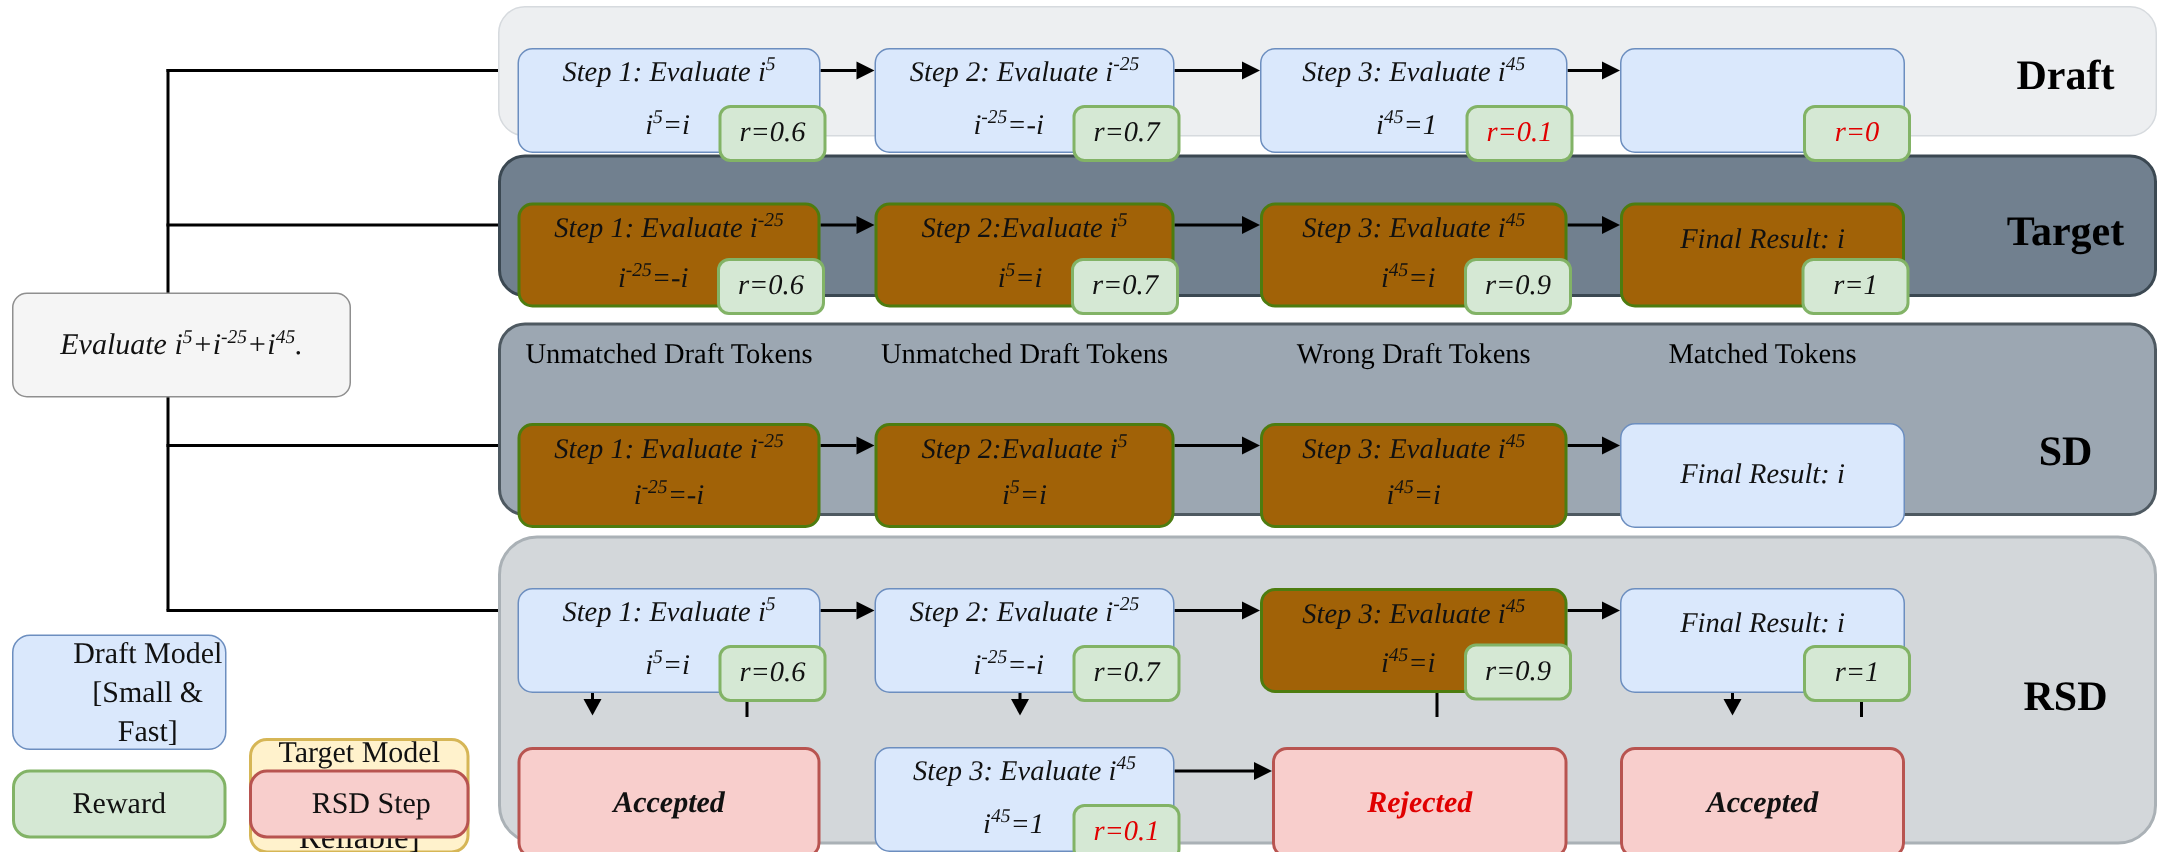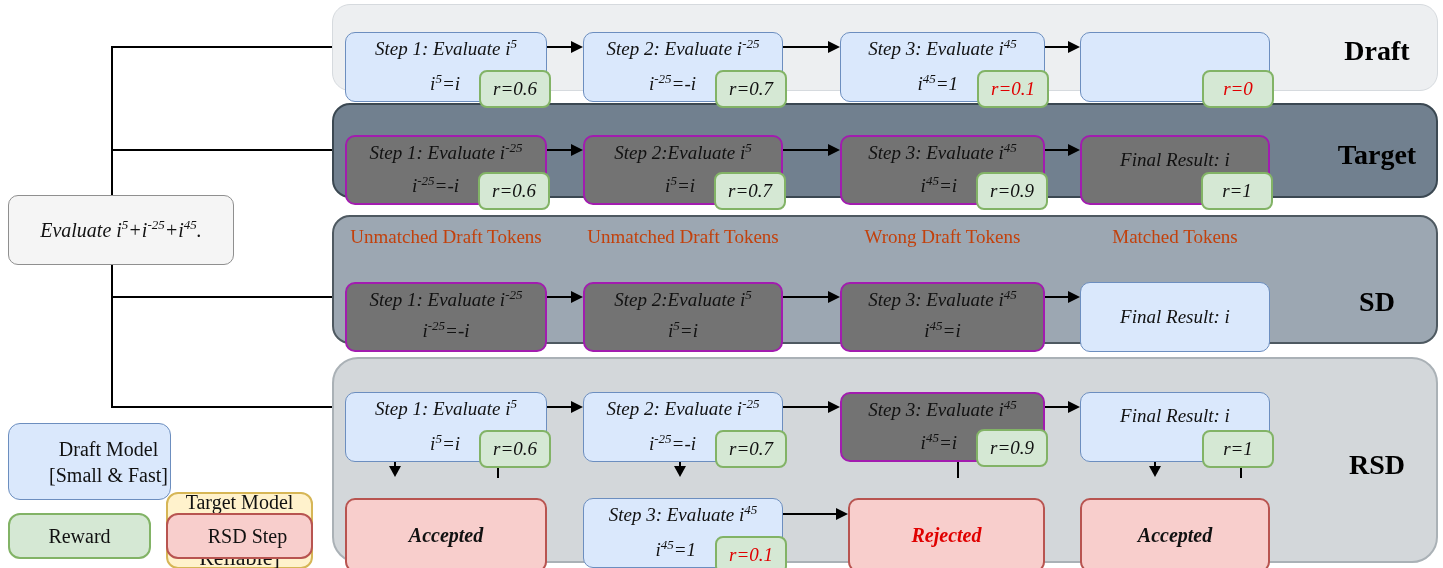--- a/index.html
+++ b/index.html
@@ -11,47 +11,47 @@
   .band-draft{left:332px;top:4px;width:1106px;height:87px;background:#edeff1;border:1.5px solid #d6dade;}
   .band-target{left:332px;top:103px;width:1106px;height:95px;background:#71808f;border:2px solid #3b4852;}
   .band-sd{left:332px;top:215px;width:1106px;height:129px;background:#9ca7b2;border:2px solid #4e5961;}
   .band-rsd{left:332px;top:357px;width:1106px;height:206px;background:#d3d7da;border:2px solid #aab1b6;border-radius:26px;}
 
   .row-label{position:absolute;left:1317px;width:120px;text-align:center;font-weight:bold;font-size:28px;color:#000;}
 
   
   .step-box{position:absolute;box-sizing:border-box;border-radius:10px;margin-top:20px;}
   .blue{background:#dae8fc;border:1.5px solid #6c8ebf;}
-  .yellow{background:#737373;border:2px solid #a21caf;}
+  .yellow{background:#a16207;border:2px solid #4d7c0f;}
   .red{background:#f8cecc;border:2px solid #b85450;}
   .title-line{position:absolute;top:5px;left:0;right:0;text-align:center;font-style:italic;font-size:19px;white-space:nowrap;}
   .eq-line{position:absolute;bottom:6px;right:86px;font-style:italic;font-size:19px;white-space:nowrap;}
   .eq-center{right:0;left:0;bottom:8px;text-align:center;}
   .final-line{position:absolute;top:12px;left:0;right:0;text-align:center;font-style:italic;font-size:19px;}
   .center-line{position:absolute;top:0;left:0;right:0;bottom:0;display:flex;align-items:center;justify-content:center;font-style:italic;font-size:19px;}
   .decision{font-weight:bold;font-size:20px;}
   .reward{position:absolute;right:-5px;bottom:-7px;width:72px;height:38px;box-sizing:border-box;background:#d5e8d4;border:2px solid #82b366;border-radius:8px;display:flex;align-items:center;justify-content:center;font-style:italic;font-size:19px;}
   .red-text{color:#e00000;}
   sup{font-size:13px;line-height:0;}
 
   
-  .sd-header{position:absolute;height:24px;text-align:center;font-size:19px;color:#c2410c;white-space:nowrap;}
+  .sd-header{position:absolute;height:24px;text-align:center;font-size:19px;color:#000000;white-space:nowrap;}
 
   
   .line-v{position:absolute;width:2px;background:#000;}
   .arrow-h{position:absolute;height:2px;background:#000;}
   .arrow-h::after{content:"";position:absolute;right:-12px;top:-5px;border-left:12px solid #000;border-top:6px solid transparent;border-bottom:6px solid transparent;}
   .arrow-v{position:absolute;width:2px;background:#000;}
   .arrow-v.down::after{content:"";position:absolute;bottom:-11px;left:-5px;border-top:11px solid #000;border-left:6px solid transparent;border-right:6px solid transparent;}
   .arrow-v.up::before{content:"";position:absolute;top:-11px;left:-5px;border-bottom:11px solid #000;border-left:6px solid transparent;border-right:6px solid transparent;}
 
   
   .prompt-box{position:absolute;left:8px;top:195px;width:226px;height:70px;box-sizing:border-box;background:#f5f5f5;border:1.5px solid #8f8f8f;border-radius:10px;display:flex;align-items:center;justify-content:center;font-style:italic;font-size:20px;white-space:nowrap;}
   .legend-box{position:absolute;box-sizing:border-box;border-radius:12px;display:flex;flex-direction:column;align-items:center;justify-content:center;font-size:20px;line-height:1.3;text-align:center;}
-  .lg-draft{left:8px;top:423px;width:163px;height:77px;background:#dae8fc;border:1.5px solid #6c8ebf;padding-left:38px;}
+  .lg-draft{left:8px;top:423px;width:143px;height:77px;background:#dae8fc;border:1.5px solid #6c8ebf;padding-left:38px;}
   .lg-target{left:166px;top:448px;width:147px;height:77px;background:#fff2cc;border:2px solid #d6b656;margin-top:44px;}
   .lg-target .sub{font-size:22px;}
   .lg-reward{left:8px;top:513px;width:143px;height:46px;background:#d5e8d4;border:2px solid #82b366;}
   .lg-rsd{left:166px;top:513px;width:147px;height:46px;background:#f8cecc;border:2px solid #b85450;padding-left:16px;}
 </style>
 </head>
 <body>
 
 <div id="canvas">
 

